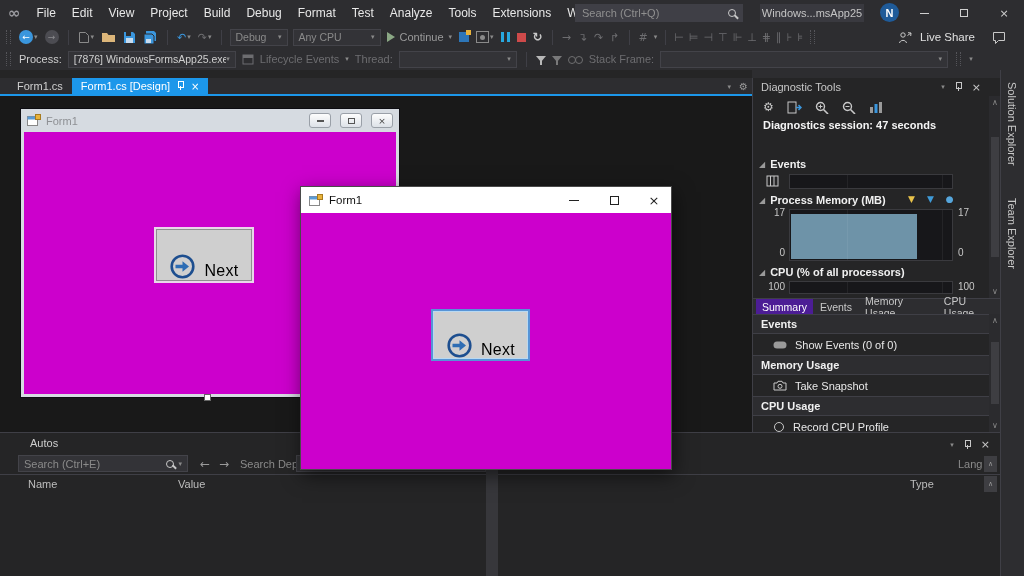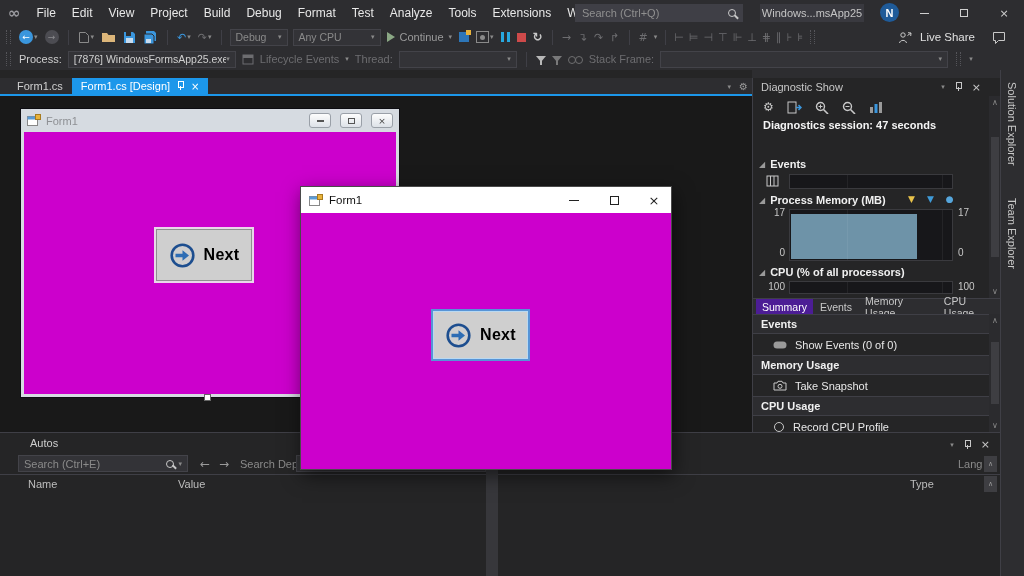--- a/index.html
+++ b/index.html
@@ -73,22 +73,22 @@
 .dtbar{height:23px;display:flex;align-items:center;gap:5px;padding:0 3px}
 .dtitle{color:#8e9094;font-size:11px;flex:1}
 .cbtn{width:22px;height:15px;border:1px solid #9aa0a8;border-radius:3px;background:linear-gradient(#fdfdfd,#dde2e8);
   display:flex;align-items:center;justify-content:center;margin-left:4px;color:#444;font-size:9px}
 .cmin{width:7px;height:2px;background:#555}
 .cmax{width:7px;height:6px;border:1px solid #555}
 .dclient{flex:1;background:#cc00cc;position:relative}
 #dhandle{position:absolute;left:204px;top:394px;width:7px;height:7px;background:#fff;border:1px solid #666;z-index:6}
 
 
-.nextbtn{position:absolute;display:flex;align-items:center;justify-content:center;gap:8px;background:#cfcfcf;
-  color:#000;font-weight:bold;font-size:16px;letter-spacing:.3px}
+.nextbtn{position:absolute;display:flex;align-items:flex-end;justify-content:center;gap:8px;background:#cfcfcf;
+  color:#000;font-weight:normal;font-size:16px;letter-spacing:.3px}
 #designer .nextbtn{left:132px;top:97px;width:96px;height:52px;border:1px solid #8f8f8f;box-shadow:0 0 0 2px #e9d7e9}
 #appwin .nextbtn{left:130px;top:96px;width:99px;height:52px;border:2px solid #5794d6;box-shadow:inset 0 0 0 1px #b9d9f2}
 
 
 #appwin{position:absolute;left:300px;top:186px;width:372px;height:284px;background:#fff;border:1px solid #4a4a4a;
   box-shadow:2px 6px 18px rgba(0,0,0,.55);display:flex;flex-direction:column;z-index:50}
 .atbar{height:26px;background:#fff;display:flex;align-items:center;padding-left:8px;gap:6px}
 .atitle{color:#111;font-size:11.5px;flex:1}
 .abtn{width:34px;height:26px;display:flex;align-items:center;justify-content:center;color:#222;font-size:12px}
 .aminbar{width:10px;height:1px;background:#222}
@@ -372,21 +372,21 @@
           <path d="M6.5 11.8h7V8.3l6.5 5.2-6.5 5.2v-3.5h-7z" fill="#2e6db4"></path>
         </svg>
         <span>Next</span>
       </div>
     </div>
   </div>
   <div id="dhandle"></div>
 
   <div id="diag">
     <div class="row" id="diagHeader">
-      <span>Diagnostic Show</span>
+      <span>Diagnostic Tools</span>
       <span class="hicons">
         <span class="car g">▾</span>
         <span class="pin"></span>
         <span class="g">×</span>
       </span>
     </div>
     <div class="row" id="diagTools">
       <span class="g" style="font-size:12px">⚙</span>
       <svg width="15" height="13">
           <rect x="1" y="1" width="8" height="11" fill="none" stroke="#c8c8c8"></rect>

